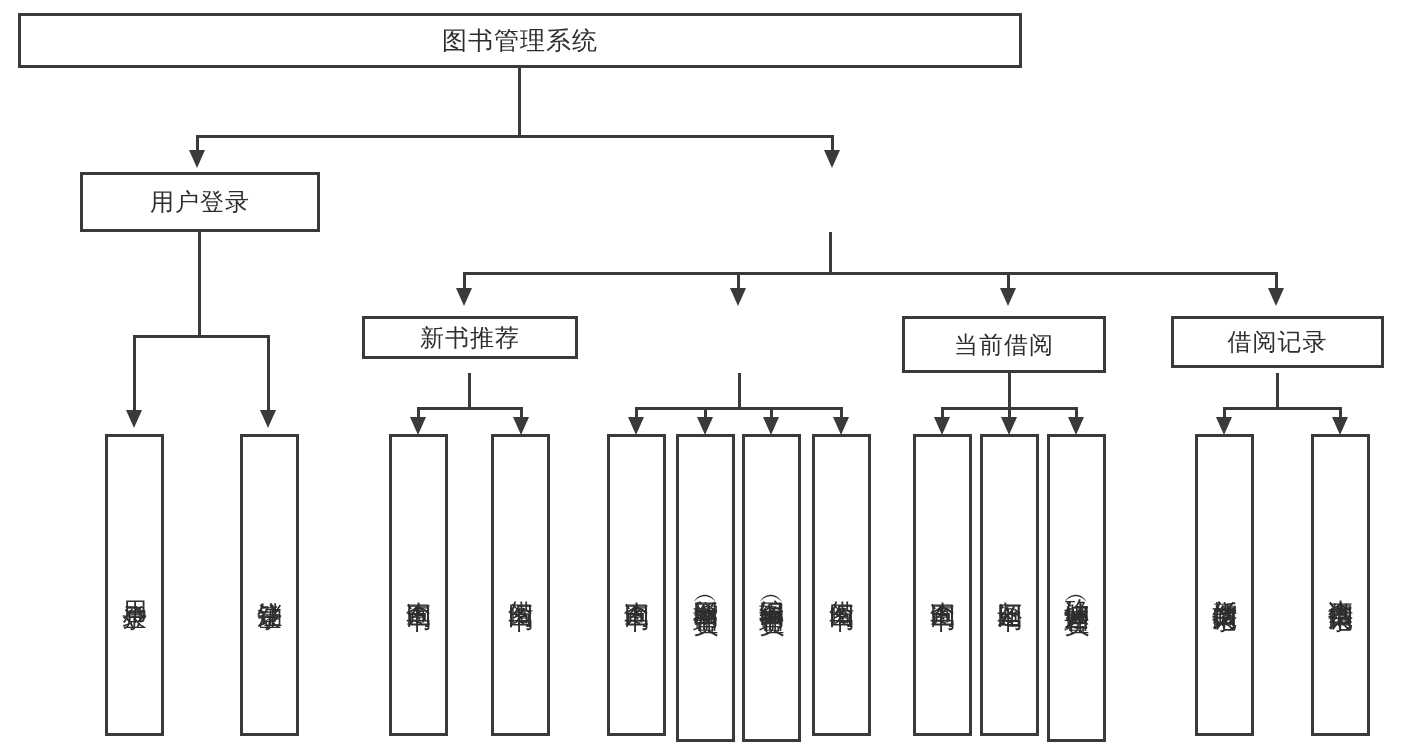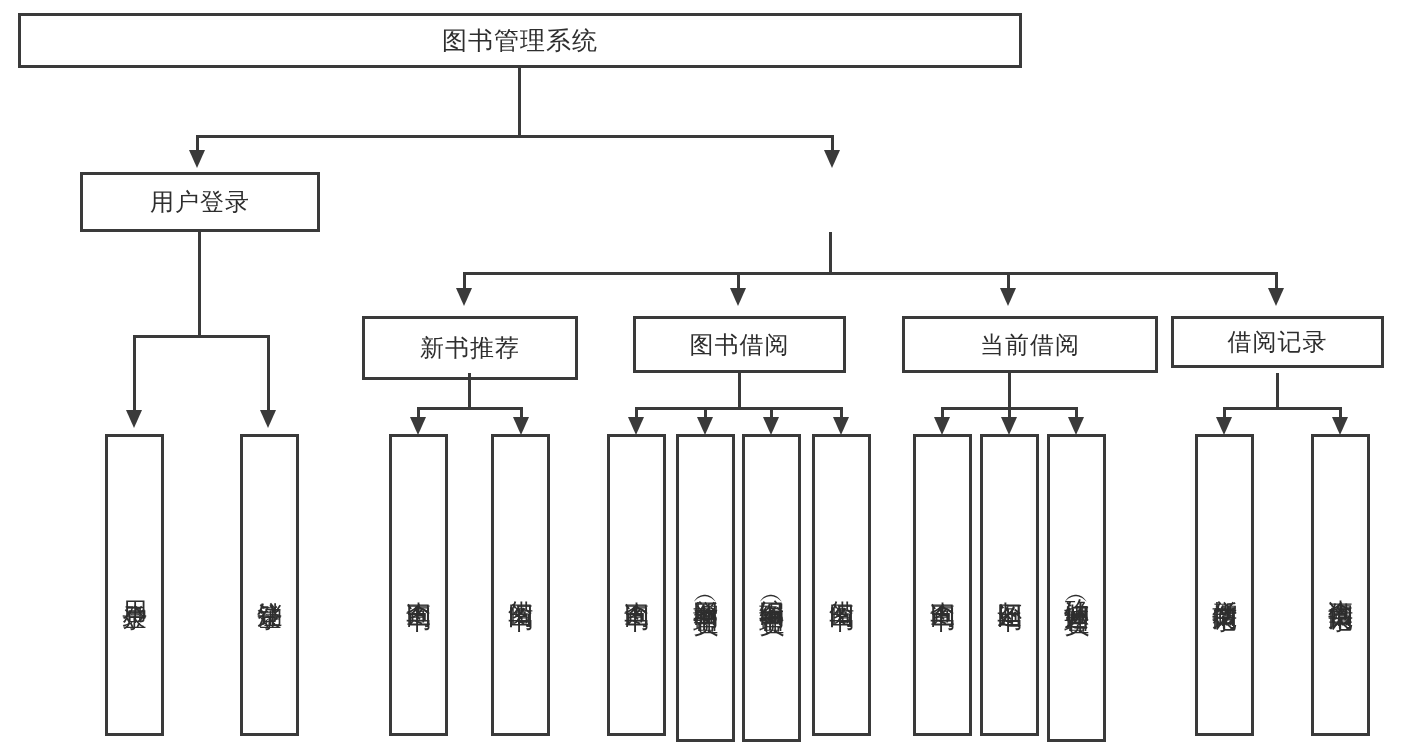--- a/index.html
+++ b/index.html
@@ -110,27 +110,24 @@
   <div class="hline" style="left:463px;top:272px;width:815px;height:3px;"></div>
   <div class="vline" style="left:463px;top:272px;width:3px;height:18px;"></div>
   <div class="arrow" style="left:456px;top:288px;"></div>
   <div class="vline" style="left:737px;top:272px;width:3px;height:18px;"></div>
   <div class="arrow" style="left:730px;top:288px;"></div>
   <div class="vline" style="left:1007px;top:272px;width:3px;height:18px;"></div>
   <div class="arrow" style="left:1000px;top:288px;"></div>
   <div class="vline" style="left:1275px;top:272px;width:3px;height:18px;"></div>
   <div class="arrow" style="left:1268px;top:288px;"></div>
 
-  <div class="node mid" style="left:362px;top:316px;width:216px;height:64px;">
+  <div class="node mid" style="left:362px;top:316px;width:216px;height:43px;">
     <span class="lbl">新书推荐</span>
   </div>
-  <div class="node mid" style="left:633px;top:316px;width:213px;height:57px;">
-    <span class="lbl">图书借阅</span>
-  </div>
-  <div class="node mid" style="left:902px;top:316px;width:256px;height:57px;">
+  <div class="node mid" style="left:902px;top:316px;width:204px;height:57px;">
     <span class="lbl">当前借阅</span>
   </div>
   <div class="node mid" style="left:1171px;top:316px;width:213px;height:52px;">
     <span class="lbl">借阅记录</span>
   </div>
 
   <div class="vline" style="left:468px;top:373px;width:3px;height:36px;"></div>
   <div class="hline" style="left:417px;top:407px;width:106px;height:3px;"></div>
   <div class="vline" style="left:417px;top:407px;width:3px;height:12px;"></div>
   <div class="arrow" style="left:410px;top:417px;"></div>

